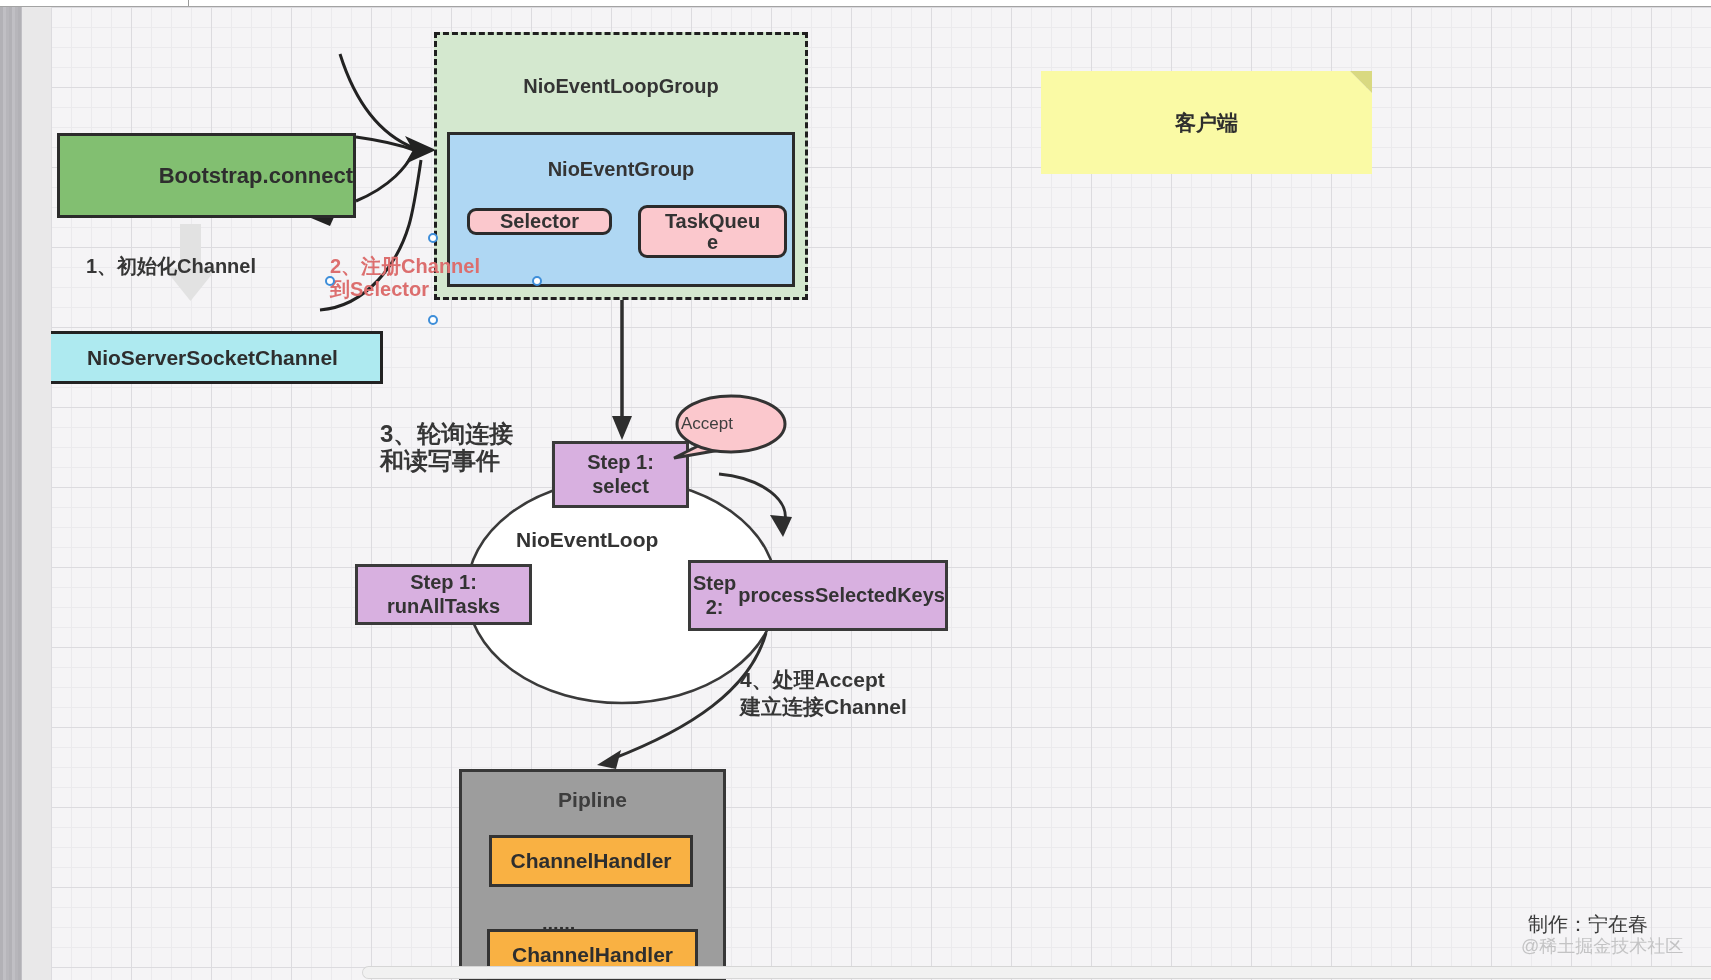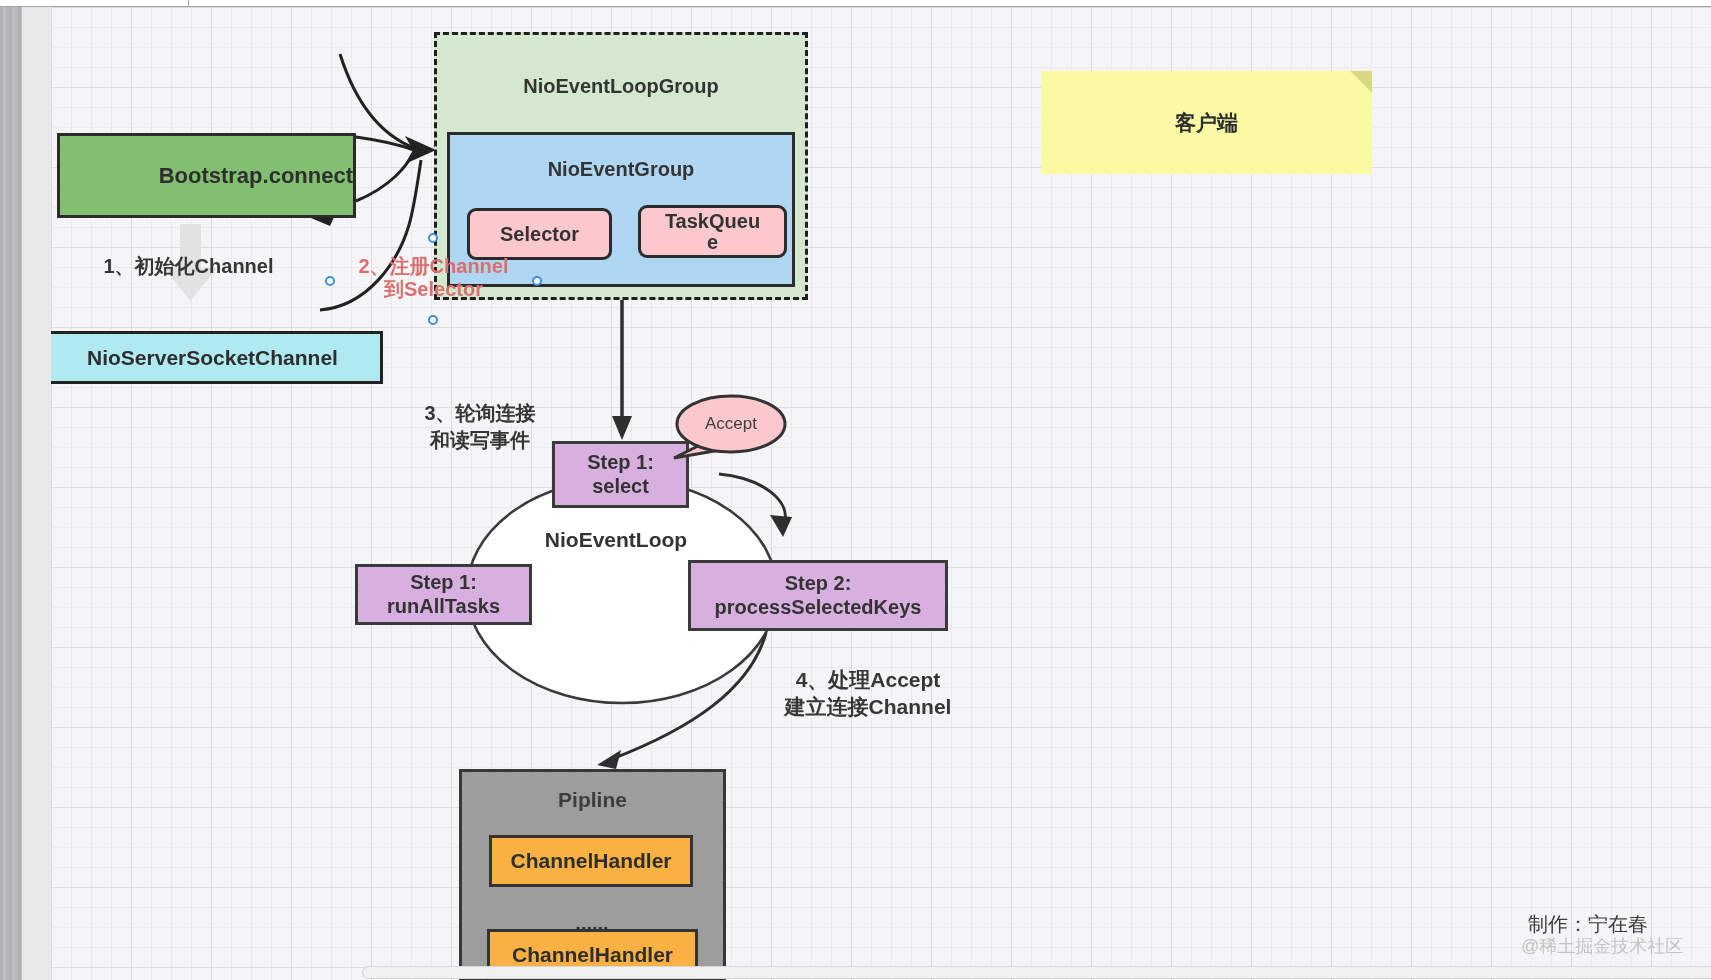--- a/index.html
+++ b/index.html
@@ -22,21 +22,21 @@
       repeating-linear-gradient(to right,#ebeaed 0 1px,transparent 1px 20px),
       repeating-linear-gradient(to bottom,#ebeaed 0 1px,transparent 1px 20px);
   }
   
   .node{position:absolute;box-sizing:border-box;display:flex;align-items:center;justify-content:center;
     text-align:center;font-weight:bold;color:#333;z-index:20;}
   .titled{display:block;}
   .lbl2{line-height:1.18;}
   svg.layer{position:absolute;left:0;top:0;z-index:10;pointer-events:none;}
   svg.layer path, svg.layer polygon, svg.layer ellipse, svg.layer rect{pointer-events:auto;}
-  .annot{position:absolute;font-weight:bold;color:#3a3a3a;text-align:center;z-index:25;}
+  .annot{position:absolute;font-weight:bold;color:#3a3a3a;z-index:25;}
   .handle{position:absolute;width:10px;height:10px;border-radius:50%;background:#fff;border:2px solid #3e8ed9;
     transform:translate(-50%,-50%);z-index:40;box-sizing:border-box;}
   .scrollbar-h{position:absolute;left:362px;top:966px;width:1349px;height:13px;background:#f1f1f1;
     border:1px solid #d6d6d6;border-right:none;border-radius:7px 0 0 7px;z-index:55;box-sizing:border-box;}
   .credit1{position:absolute;left:1528px;top:911px;font-size:20px;font-weight:normal;color:#3b3b3b;z-index:25;}
   .credit2{position:absolute;left:1521px;top:934px;font-size:18px;color:#c3c3c4;z-index:25;}
   .note-fold{position:absolute;left:1350px;top:71px;width:0;height:0;z-index:21;
     border-left:22px solid #d9d981;border-top:22px solid transparent;transform:rotate(180deg);}
 </style>
 </head>
@@ -83,21 +83,21 @@
   </div>
 
   <div class="node titled" style="left:434px;top:32px;width:374px;height:268px;background:#d4e8cf;border:3px dashed #1f1f1f;font-size:20px;color:#343434;padding-top:40px;">
     <span>NioEventLoopGroup</span>
   </div>
 
   <div class="node titled" style="left:447px;top:132px;width:348px;height:155px;background:#afd7f3;border:3px solid #2b2b2b;font-size:20px;color:#343434;padding-top:23px;z-index:21;">
     <span>NioEventGroup</span>
   </div>
 
-  <div class="node" style="left:467px;top:208px;width:145px;height:52px;background:#fbc8cd;border:3px solid #2b2b2b;border-radius:9px;font-size:20px;z-index:22;">
+  <div class="node" style="left:467px;top:208px;width:145px;height:27px;background:#fbc8cd;border:3px solid #2b2b2b;border-radius:9px;font-size:20px;z-index:22;">
     <span>Selector</span>
   </div>
 
   <div class="node" style="left:638px;top:205px;width:149px;height:53px;background:#fbc8cd;border:3px solid #2b2b2b;border-radius:9px;font-size:20px;z-index:22;line-height:1.05;">
     <span style="display:inline-block;width:106px;word-break:break-all;">TaskQueue</span>
   </div>
 
   <div class="node" style="left:1041px;top:71px;width:331px;height:103px;background:#fafaa5;font-size:21px;color:#2e2e2e;
               clip-path:polygon(0 0,309px 0,331px 22px,331px 103px,0 103px);">
     <span>客户端</span>
@@ -113,21 +113,21 @@
     <span>select</span>
   </div>
 
   <div class="annot" style="left:516px;top:528px;width:200px;font-size:21px;color:#333;">NioEventLoop</div>
 
   <div class="node lbl2" style="left:355px;top:564px;width:177px;height:61px;background:#d8b0e0;border:3px solid #3a3a3a;font-size:20px;flex-direction:column;">
     <span>Step 1:</span>
     <span>runAllTasks</span>
   </div>
 
-  <div class="node lbl2" style="left:688px;top:560px;width:260px;height:71px;background:#d8b0e0;border:3px solid #3a3a3a;font-size:20px;flex-direction:column;">
+  <div class="node lbl2" style="left:688px;top:560px;width:260px;height:71px;background:#d8b0e0;border:3px solid #3a3a3a;font-size:20px;">
     <span>Step 2:</span>
     <span>processSelectedKeys</span>
   </div>
 
   <svg class="layer" style="left:660px;top:388px;z-index:30;" width="140" height="78" viewBox="0 0 140 78">
     <path d="M 42,56 L 14,70 L 60,62 Z" fill="#fbc8cd" stroke="#333" stroke-width="3"></path>
     <ellipse cx="71" cy="36" rx="54" ry="28" fill="#fbc8cd" stroke="#333" stroke-width="3"></ellipse>
   </svg>
   <div class="annot" style="left:681px;top:414px;width:100px;font-size:17px;font-weight:normal;color:#3f3f3f;z-index:31;">Accept</div>
 
@@ -147,21 +147,21 @@
   <div class="annot" style="left:330px;top:255px;width:207px;font-size:20px;line-height:23px;color:#dc6e6e;">
     <div>2、注册Channel</div>
     <div>到Selector</div>
   </div>
 
   <div class="handle" style="left:433px;top:238px;"></div>
   <div class="handle" style="left:330px;top:281px;"></div>
   <div class="handle" style="left:537px;top:281px;"></div>
   <div class="handle" style="left:433px;top:320px;"></div>
 
-  <div class="annot" style="left:380px;top:400px;width:200px;font-size:20px;line-height:27px;color:#363636;">
+  <div class="annot" style="left:380px;top:420px;width:200px;font-size:24px;line-height:27px;color:#363636;">
     <div>3、轮询连接</div>
     <div>和读写事件</div>
   </div>
 
   <div class="annot" style="left:740px;top:666px;width:256px;font-size:21px;line-height:27px;color:#363636;">
     <div>4、处理Accept</div>
     <div>建立连接Channel</div>
   </div>
 
   <div class="credit1">制作：宁在春</div>

